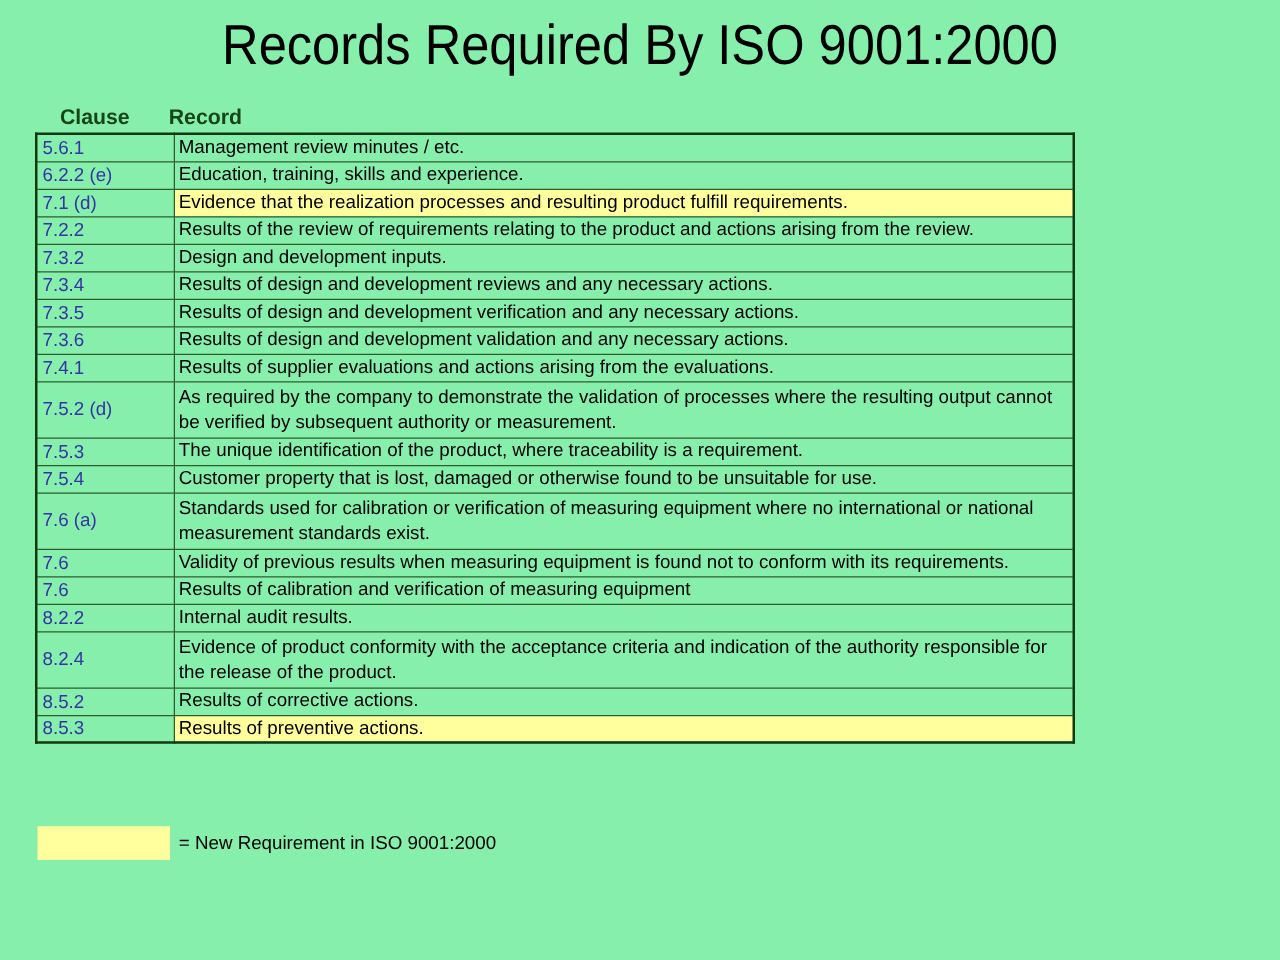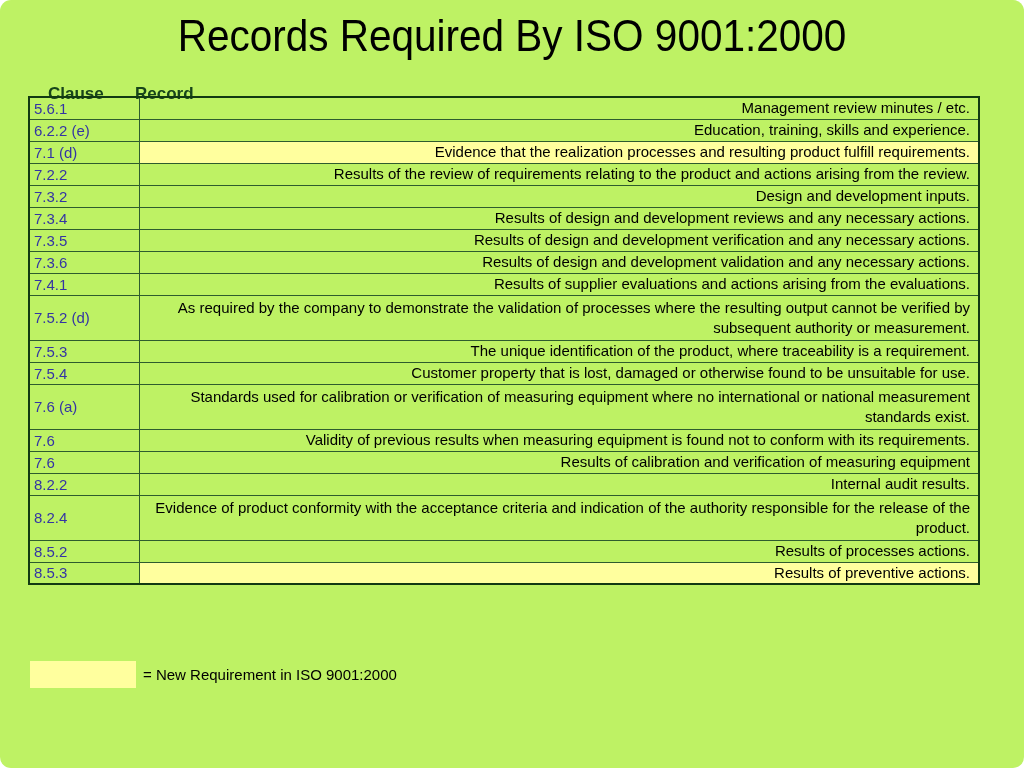--- a/index.html
+++ b/index.html
@@ -5,23 +5,22 @@
   html, body {
     margin: 0;
     padding: 0;
     background: #ffffff;
     font-family: "Liberation Sans", sans-serif;
   }
   .slide {
     position: relative;
     width: 1024px;
     height: 768px;
-    background: #bef264;
+    background: #86efac;
     overflow: hidden;
-    border-radius: 11px;
   }
   .title {
     position: absolute;
     top: 10px;
     left: 0;
     width: 1024px;
     margin: 0;
     text-align: center;
     font-size: 45px;
     font-weight: 400;
@@ -39,22 +38,22 @@
     font-weight: bold;
     font-size: 17px;
     color: var(--header-green, #17451a);
   }
   .clause-h { position: absolute; left: 20px; top: 0; }
   .record-h { position: absolute; left: 107px; width: 858px; top: 0; text-align: left; }
 
   table.records {
     position: absolute;
     left: 28px;
-    top: 96px;
-    width: 952px;
+    top: 106px;
+    width: 832px;
     border-collapse: collapse;
     table-layout: fixed;
     border: 2px solid var(--outer-border-green, #123a12);
   }
   table.records td {
     border: 1px solid var(--border-green, #2e5c2e);
     overflow: hidden;
   }
   table.records tr { height: 22px; }
   table.records tr.tall { height: 45px; }
@@ -65,21 +64,20 @@
     padding: 0 2px 0 4px;
     vertical-align: middle;
     white-space: nowrap;
   }
   td.record {
     color: #000000;
     font-size: 15px;
     line-height: 20px;
     padding: 0 8px 0 3px;
     vertical-align: middle;
-    text-align: right;
   }
   td.record.hl { background: var(--highlight-yellow, #ffff9e); }
 
   .legend {
     position: absolute;
     left: 30px;
     top: 661px;
     width: 500px;
     height: 27px;
   }
@@ -177,21 +175,21 @@
         <tr>
           <td class="clause">8.2.2</td>
           <td class="record">Internal audit results.</td>
         </tr>
         <tr class="tall">
           <td class="clause">8.2.4</td>
           <td class="record">Evidence of product conformity with the acceptance criteria and indication of the authority responsible for the release of the product.</td>
         </tr>
         <tr>
           <td class="clause">8.5.2</td>
-          <td class="record">Results of processes actions.</td>
+          <td class="record">Results of corrective actions.</td>
         </tr>
         <tr>
           <td class="clause">8.5.3</td>
           <td class="record hl">Results of preventive actions.</td>
         </tr>
       </tbody>
   </table>
 
   <div class="legend">
     <span class="swatch"></span>

